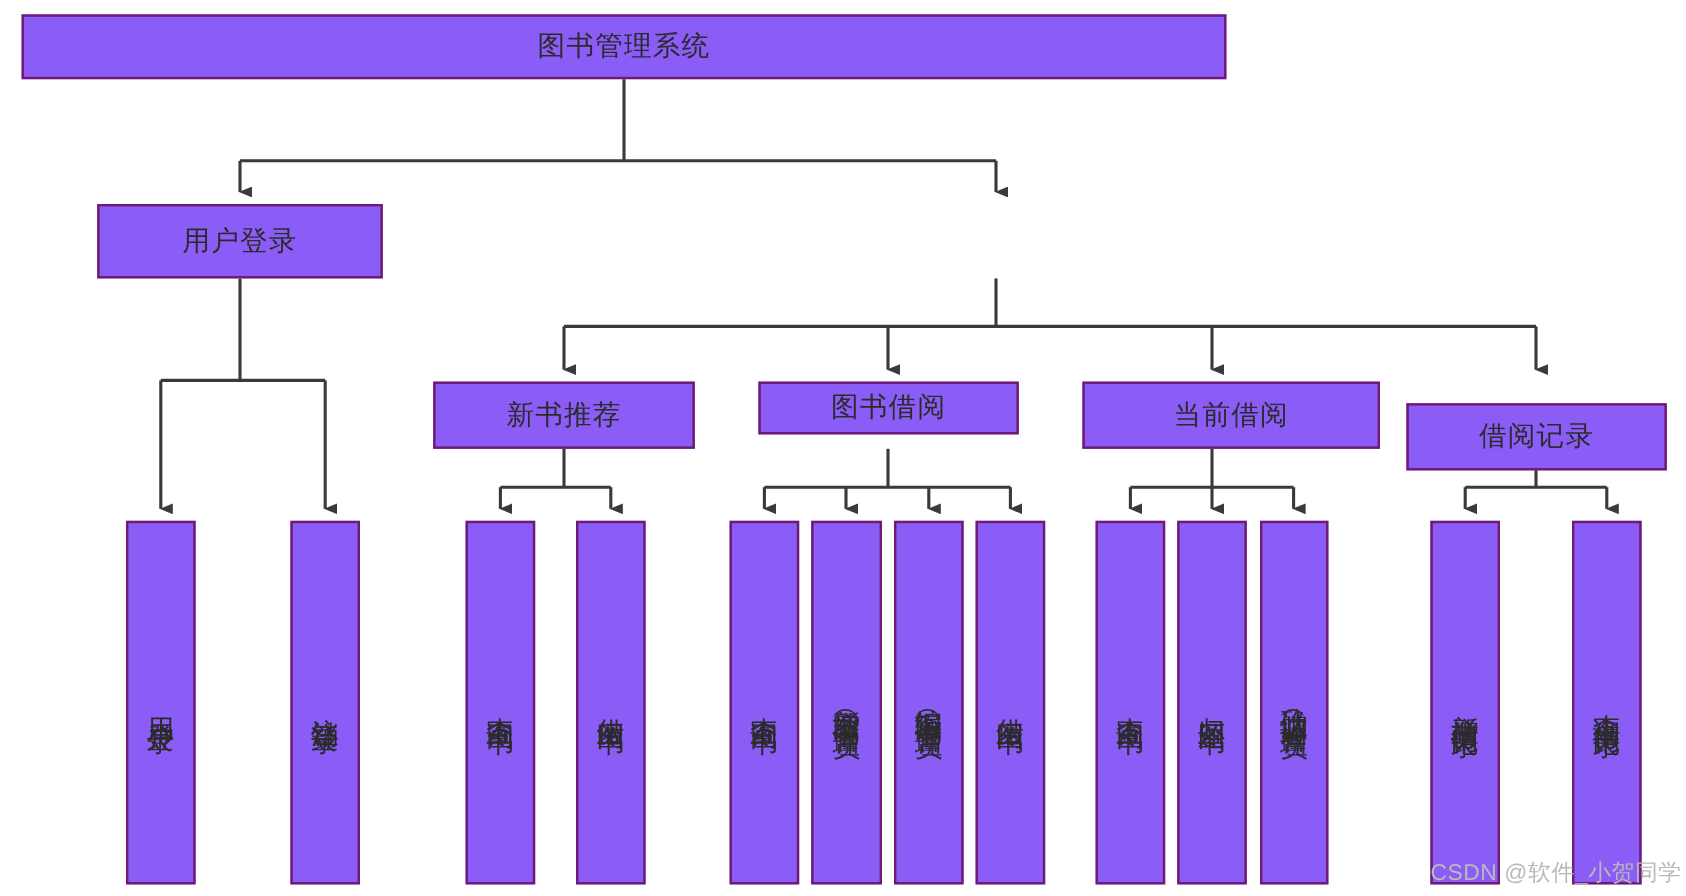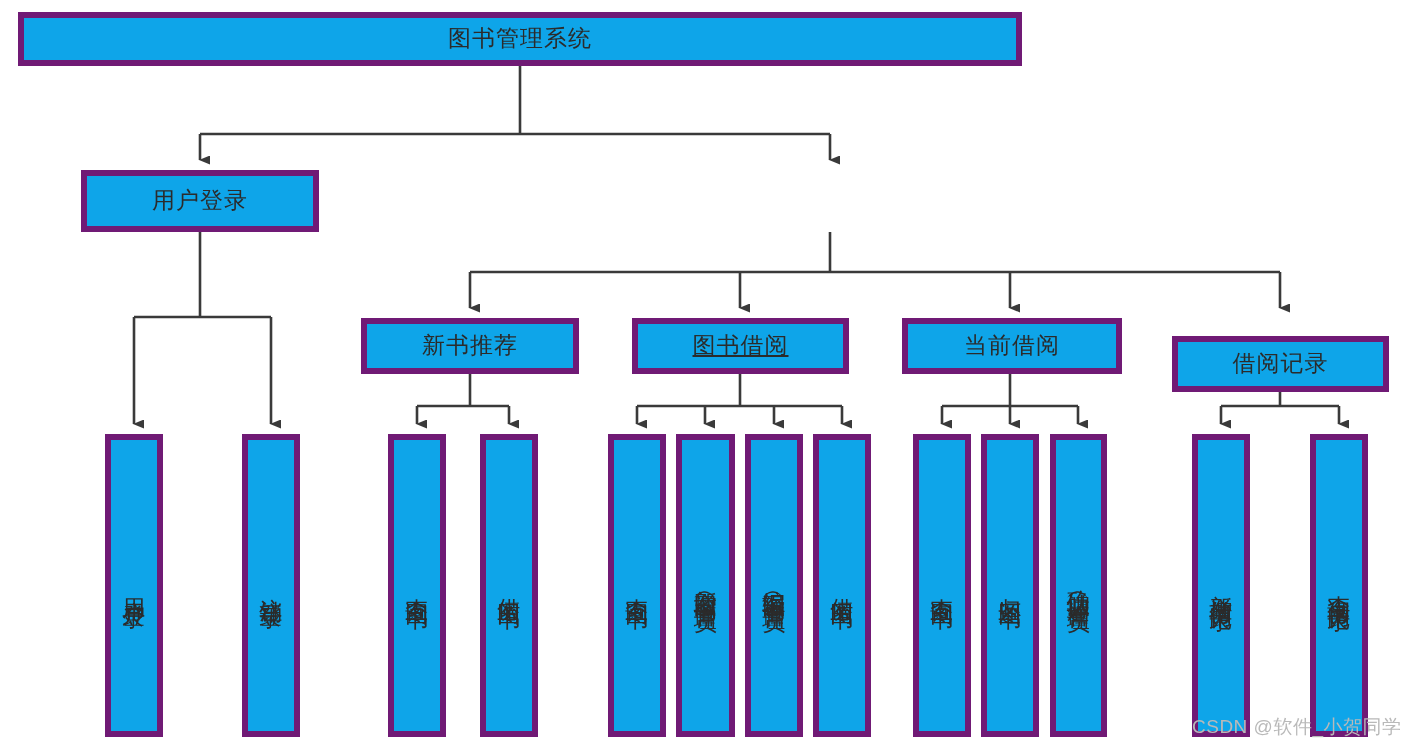--- a/index.html
+++ b/index.html
@@ -20,22 +20,22 @@
   #edges {
     position: absolute;
     left: 0;
     top: 0;
     width: 1405px;
     height: 747px;
   }
   .node {
     position: absolute;
     box-sizing: border-box;
-    border: 6px solid #701a75;
-    background: #0ea5e9;
+    border: 2px solid #701a75;
+    background: #8b5cf6;
     display: flex;
     align-items: center;
     justify-content: center;
     color: #2b2b2b;
   }
   .node.horiz {
     font-size: 23px;
     letter-spacing: 1px;
     line-height: 1.2;
   }
@@ -127,24 +127,24 @@
     <span>图书管理系统</span>
   </div>
 
   <div class="node horiz" id="node-l2-0" style="left: 81px; top: 170px; width: 238px; height: 62px;">
     <span>用户登录</span>
   </div>
 
   <div class="node horiz" id="node-l3-0" style="left: 361px; top: 318px; width: 218px; height: 56px; justify-content: center;">
     <span>新书推荐</span>
   </div>
-  <div class="node horiz" id="node-l3-1" style="left: 632px; top: 318px; width: 217px; height: 56px; text-decoration: underline;">
+  <div class="node horiz" id="node-l3-1" style="left: 632px; top: 318px; width: 217px; height: 44px;">
     <span>图书借阅</span>
   </div>
-  <div class="node horiz" id="node-l3-2" style="left: 902px; top: 318px; width: 220px; height: 56px;">
+  <div class="node horiz" id="node-l3-2" style="left: 902px; top: 318px; width: 248px; height: 56px;">
     <span>当前借阅</span>
   </div>
   <div class="node horiz" id="node-l3-3" style="left: 1172px; top: 336px; width: 217px; height: 56px;">
     <span>借阅记录</span>
   </div>
 
   <div class="node vert" id="node-leaf-0" style="left: 105px; top: 434px; width: 58px; height: 303px;">
     <span class="vlabel">用户登录</span>
   </div>
   <div class="node vert" id="node-leaf-1" style="left: 242px; top: 434px; width: 58px; height: 303px;">

